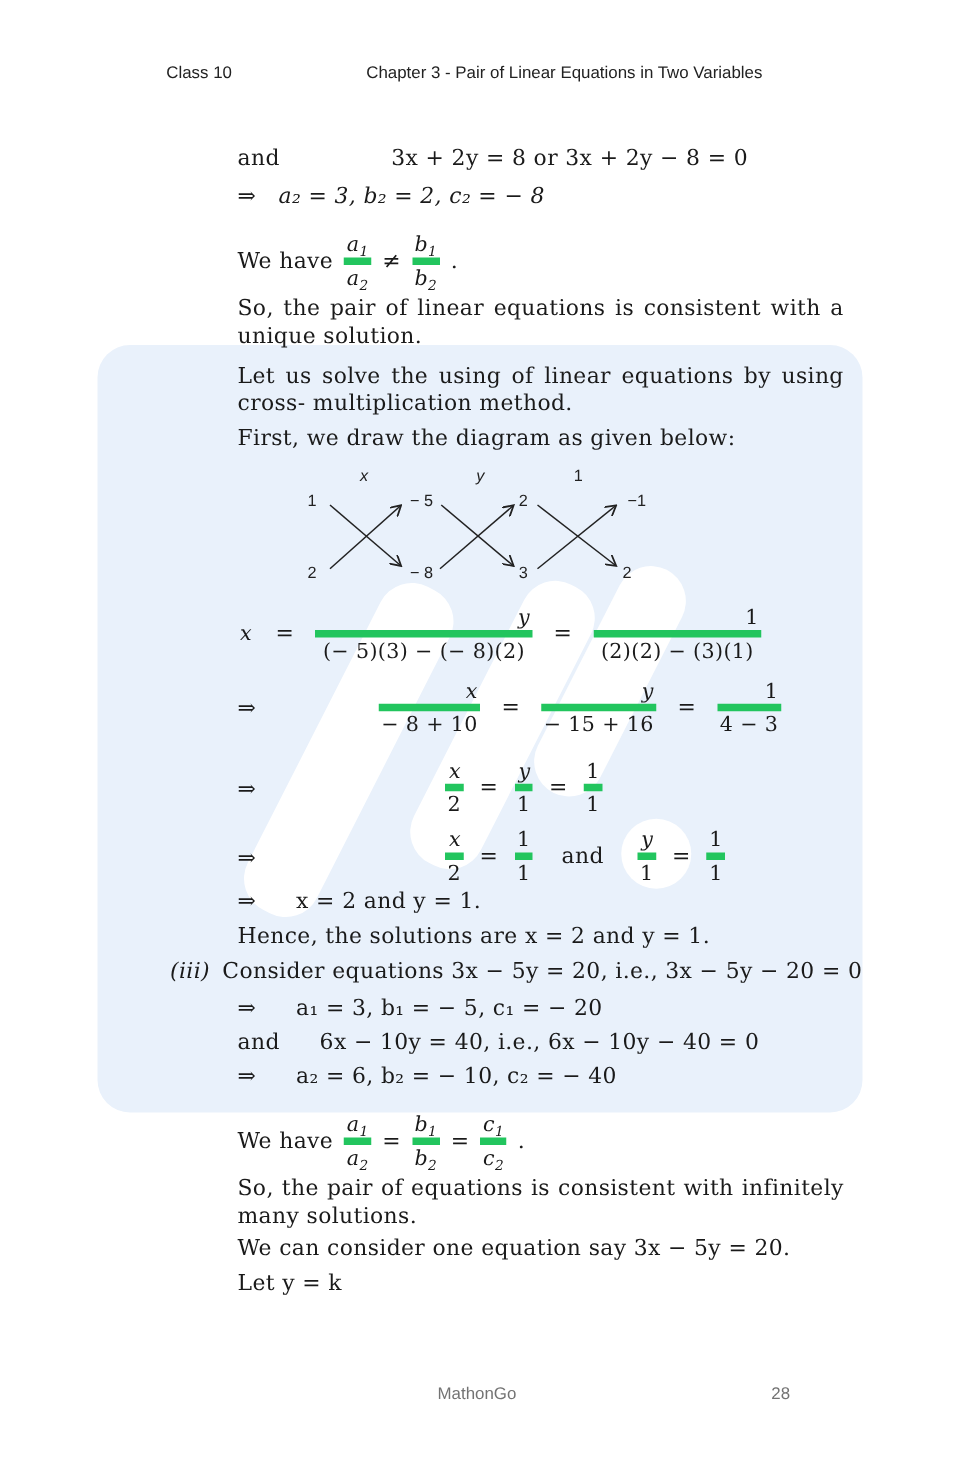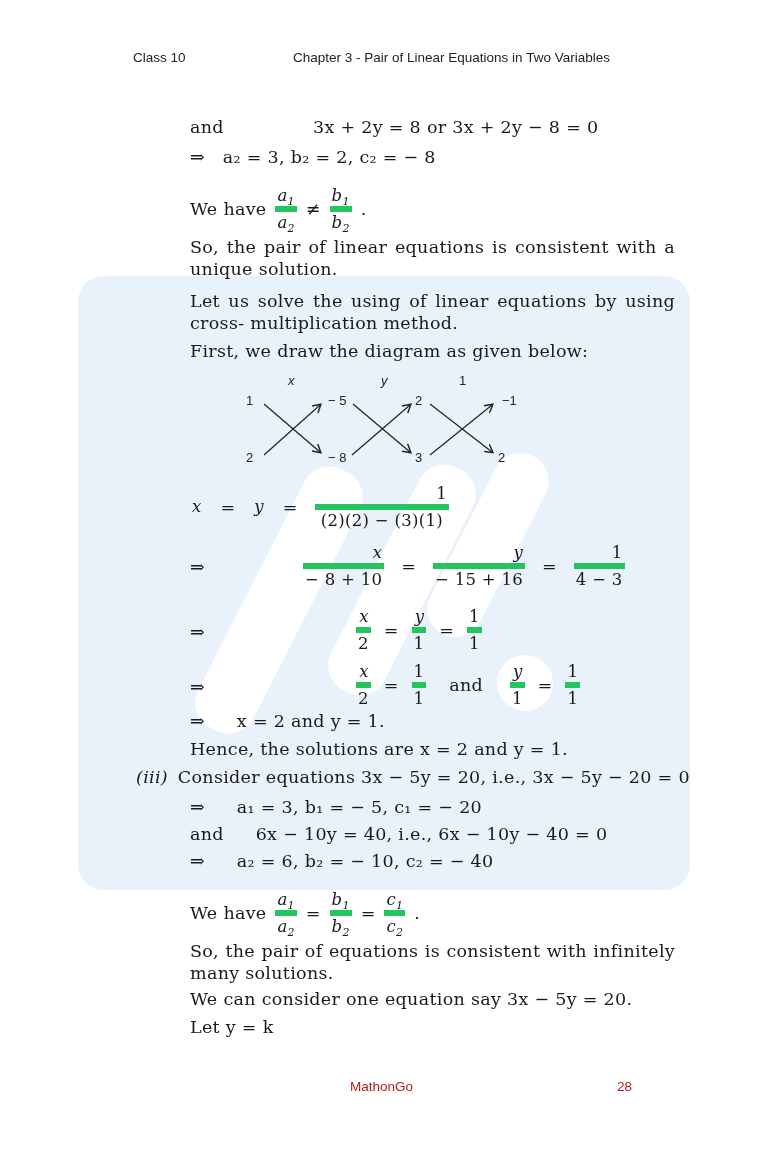--- a/index.html
+++ b/index.html
@@ -12,42 +12,42 @@
   .line { position:absolute; font-size:17.5px; line-height:22px; white-space:nowrap; letter-spacing:0.3px; }
   .just { position:absolute; font-size:17.5px; line-height:22px; letter-spacing:0.3px; }
   i, .it { font-style:italic; }
   sub { font-size:11px; vertical-align:-4px; line-height:0; }
   .frac { display:inline-flex; flex-direction:column; align-items:flex-end; vertical-align:middle; margin:0 3px; }
   .frac .n { padding:0 2px 1px; font-size:16.5px; line-height:19px; }
   .frac .d { border-top:6px solid #22c55e; padding:1px 2px 0; font-size:16.5px; line-height:19px; }
   .op { margin:0 8px; }
   .diag { position:absolute; left:230px; top:372px; width:300px; height:100px; }
   .diag text { font-family:"Liberation Sans",sans-serif; font-size:13px; fill:#222; }
-  .footer { position:absolute; top:1079px; font-family:"Liberation Sans",sans-serif; font-size:13.5px; color:#b91c1c; }
+  .footer { position:absolute; top:1107px; font-family:"Liberation Sans",sans-serif; font-size:13.5px; color:#737373; }
 </style>
 </head>
 <body>
 
 <div class="hdr" style="left:133px;">Class 10</div>
 <div class="hdr" style="left:293px;">Chapter 3 - Pair of Linear Equations in Two Variables</div>
 
 <div class="wm-box"></div>
 <div class="slash" style="left:248px; top:455px; width:62px; height:290px; transform:rotate(27deg);"></div>
 <div class="slash" style="left:372px; top:455px; width:60px; height:250px; transform:rotate(27deg);"></div>
 <div class="slash" style="left:460px; top:445px; width:56px; height:200px; transform:rotate(27deg);"></div>
 <div class="dot" style="left:497px; top:655px; width:56px; height:56px;"></div>
 
 <div class="line" style="left:190px; top:116px;">
   <span>and</span>
 </div>
 <div class="line it" style="left:313px; top:116px; font-style:normal;">3x + 2y = 8 or 3x + 2y − 8 = 0</div>
 
 <div class="line" style="left:190px; top:146px;">
   <span>⇒</span>
-  <span style="margin-left:12px;">a₂ = 3, b₂ = 2, c₂ = − 8</span>
+  <span style="margin-left:12px;font-style:italic;">a₂ = 3, b₂ = 2, c₂ = − 8</span>
 </div>
 
 <div class="line" style="left:190px; top:186px;">
   <span style="vertical-align:middle;">We have</span>
   <span class="frac">
       <span class="n it">a<sub>1</sub></span>
       <span class="d it">a<sub>2</sub></span>
     </span>
   <span style="vertical-align:middle;">≠</span>
   <span class="frac">
@@ -86,20 +86,21 @@
   <line x1="200" y1="83" x2="262" y2="33" stroke="#222" stroke-width="1.2" marker-end="url(#ah)"></line>
 </svg>
 
 <div class="line" style="left:190px; top:484px;">
   <span class="frac" style="margin-left:0;">
       <span class="n it">x</span>
     </span>
   <span class="op" style="vertical-align:middle;">=</span>
   <span class="frac">
       <span class="n it">y</span>
+      <span class="d" style="padding:1px 6px 0;">(− 5)(3) − (− 8)(2)</span>
     </span>
   <span class="op" style="vertical-align:middle;">=</span>
   <span class="frac">
       <span class="n">1</span>
       <span class="d" style="padding:1px 6px 0;">(2)(2) − (3)(1)</span>
     </span>
 </div>
 
 <div class="line" style="left:190px; top:556px;">⇒</div>
 <div class="line" style="left:300px; top:543px;">

